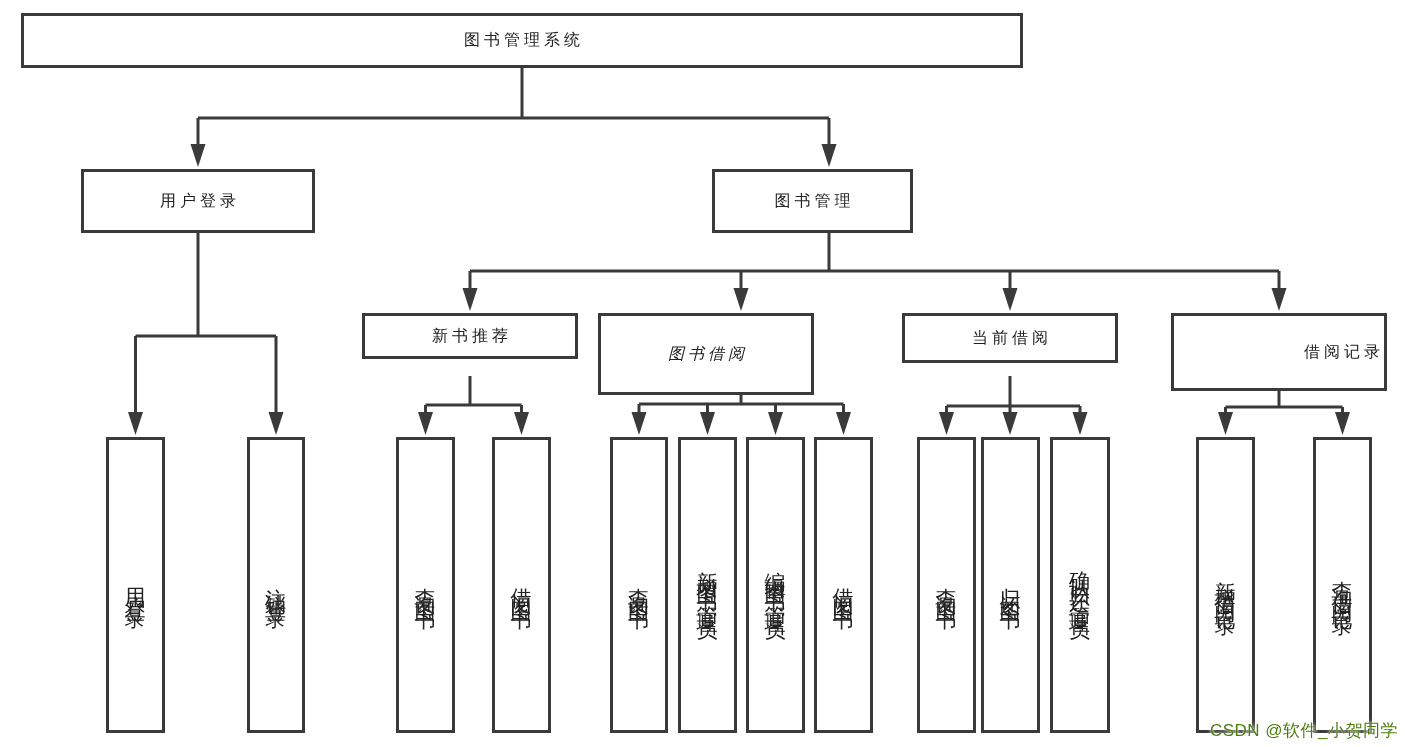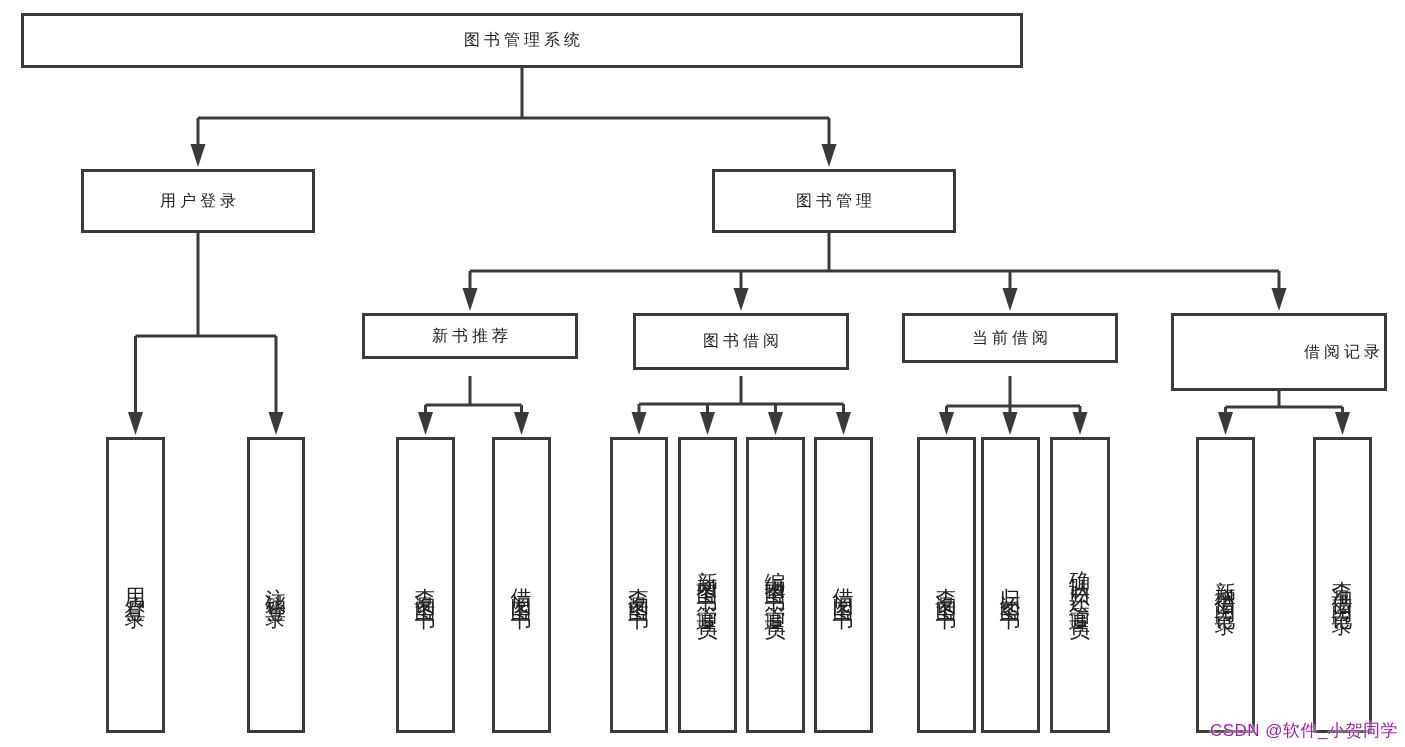--- a/index.html
+++ b/index.html
@@ -35,21 +35,21 @@
     line-height: 1;
     color: #222222;
     white-space: nowrap;
   }
   .watermark {
     position: absolute;
     right: 7px;
     bottom: 5px;
     font-size: 17px;
     letter-spacing: 0.5px;
-    color: #a21caf;
+    color: #4d7c0f;
     z-index: 5;
     text-shadow: 0 0 2px #ffffff, 0 0 4px #ffffff;
     white-space: nowrap;
   }
 </style>
 </head>
 <body>
 
 <div class="stage">
 
@@ -106,28 +106,28 @@
     <use href="#arrow" transform="translate(1342.5,435)"></use>
   </svg>
 
   <div class="node h-node" style="left:21px; top:13px; width:1002px; height:55px;">
     <span>图书管理系统</span>
   </div>
 
   <div class="node h-node" style="left:81px; top:169px; width:234px; height:64px;">
     <span>用户登录</span>
   </div>
-  <div class="node h-node" style="left:712px; top:169px; width:244px; height:64px;">
+  <div class="node h-node" style="left:712px; top:169px; width:201px; height:64px;">
     <span>图书管理</span>
   </div>
 
   <div class="node h-node" style="left:362px; top:313px; width:216px; height:46px;">
     <span>新书推荐</span>
   </div>
-  <div class="node h-node" style="left:633px; top:313px; width:216px; height:57px;">
+  <div class="node h-node" style="left:598px; top:313px; width:216px; height:82px;font-style:italic;">
     <span>图书借阅</span>
   </div>
   <div class="node h-node" style="left:902px; top:313px; width:216px; height:50px;">
     <span>当前借阅</span>
   </div>
   <div class="node h-node" style="left:1171px; top:313px; width:216px; height:78px;justify-content:flex-end;">
     <span>借阅记录</span>
   </div>
 
   <div class="node v-node" style="left:106px; top:437px; width:59px; height:296px;">

